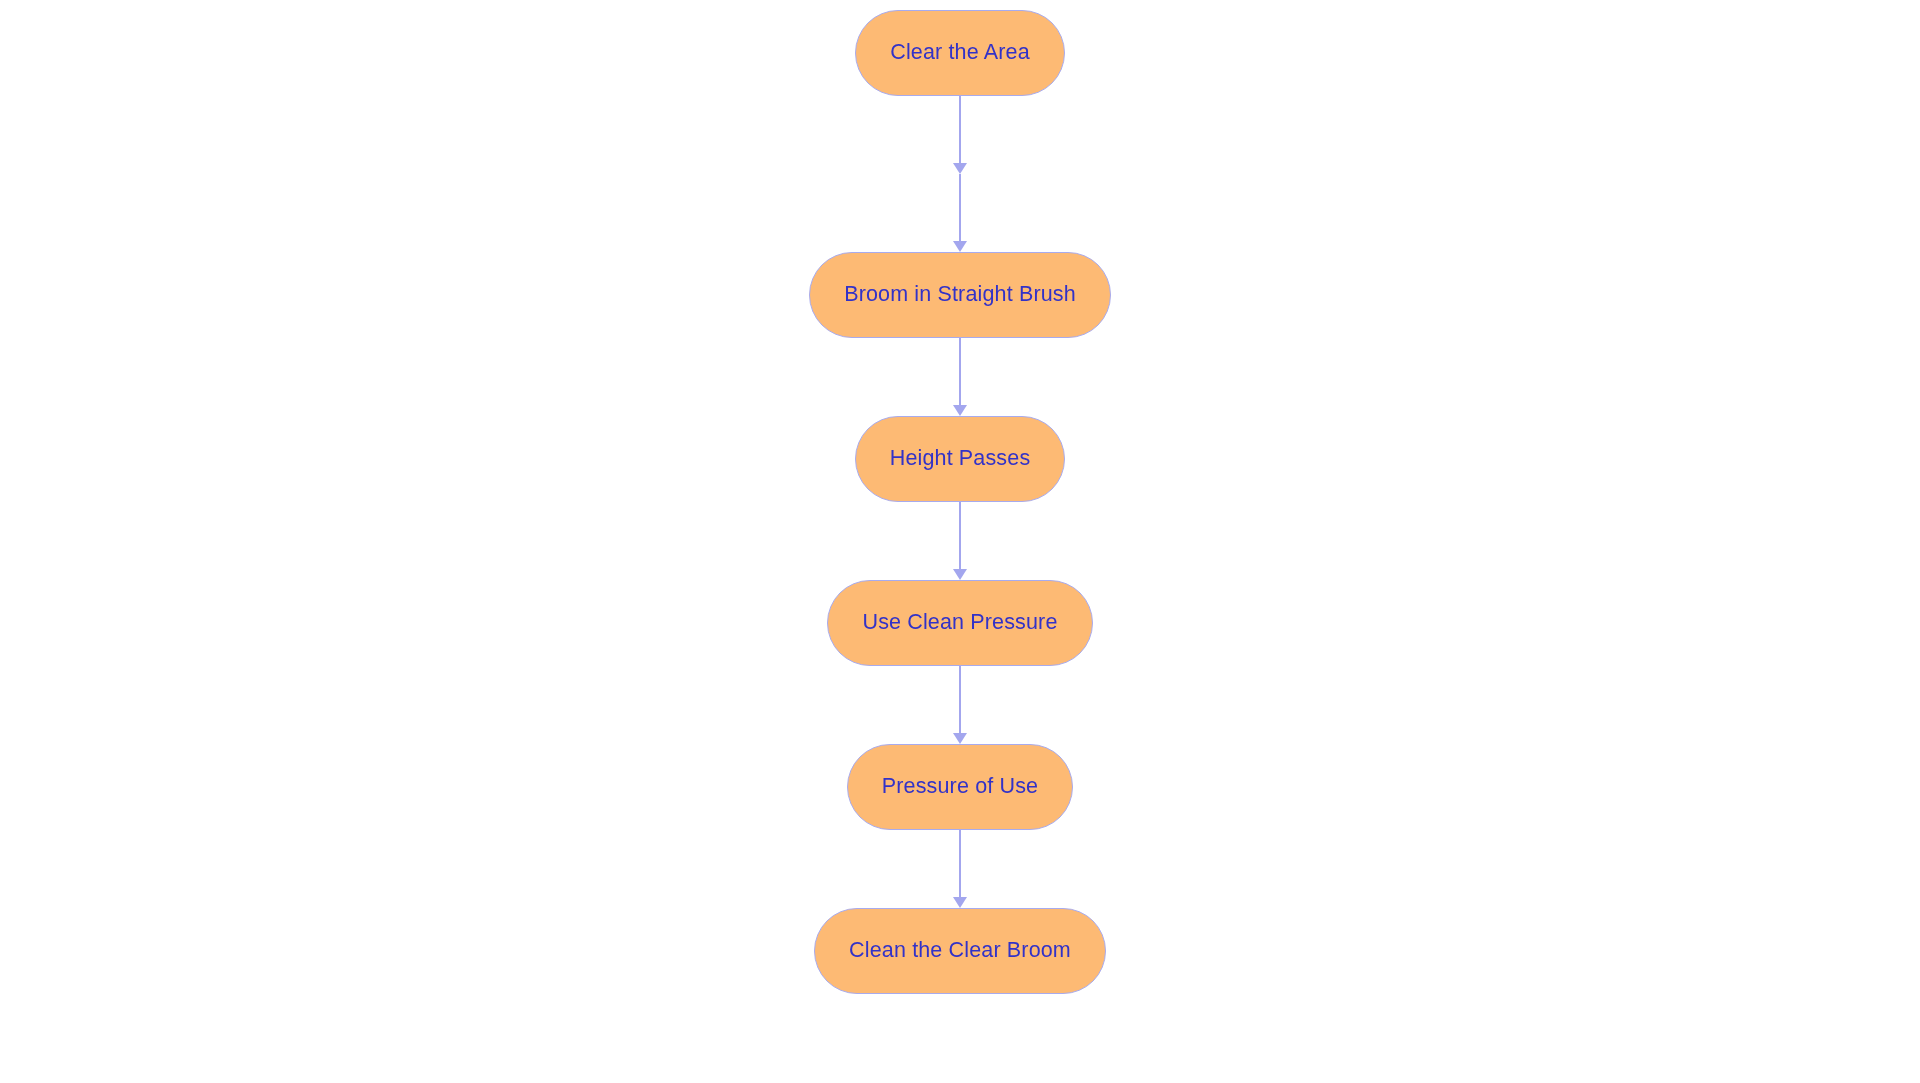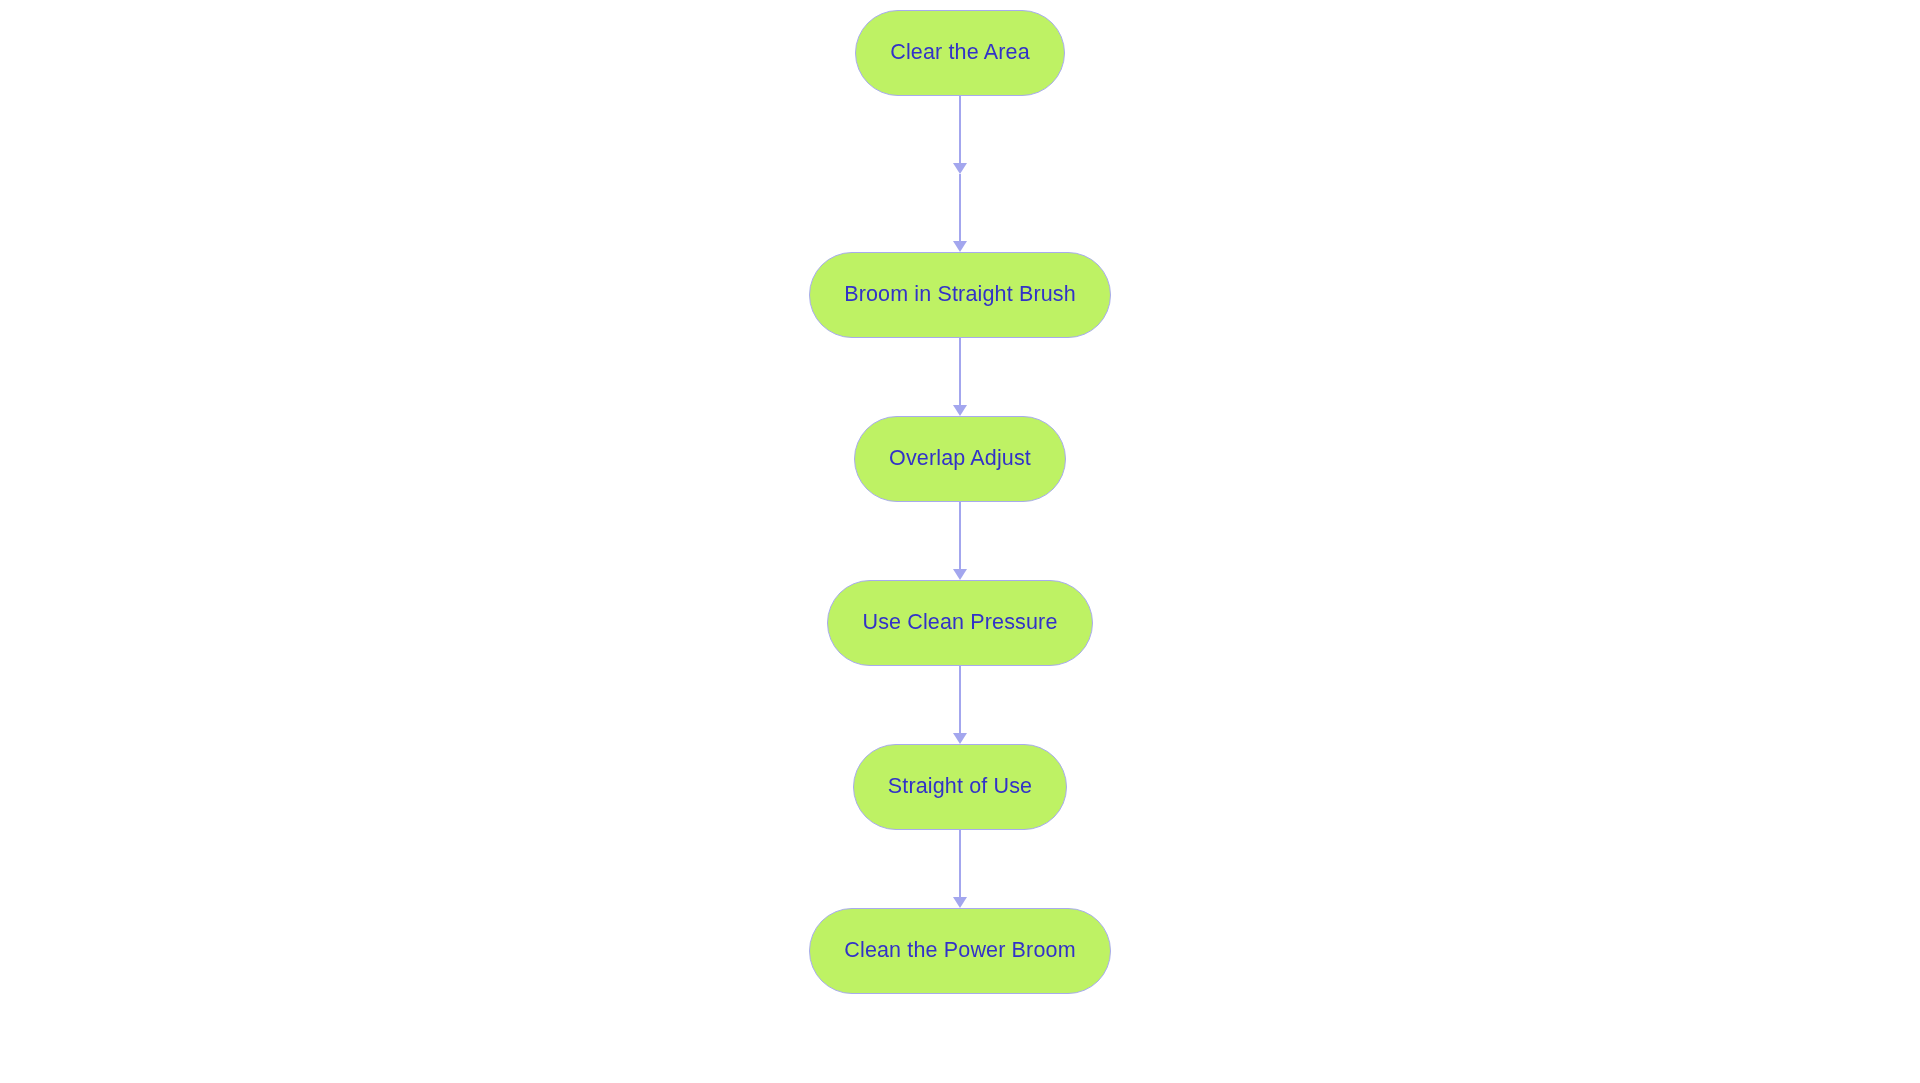--- a/index.html
+++ b/index.html
@@ -31,21 +31,21 @@
     display: flex;
     flex-direction: column;
     align-items: center;
   }
 
   
   .flow-node {
     box-sizing: border-box;
     height: 86px;
     border-radius: 43px;
-    background: #bef264;
+    background: #fdba74;
     border: 1.3px solid #a8abee;
     display: flex;
     align-items: center;
     justify-content: center;
     flex: 0 0 auto;
     position: relative;
     z-index: 2;
   }
 
   .flow-node-label {
@@ -114,44 +114,44 @@
     <div class="flow-node">
       <span class="flow-node-label">Broom in Straight Brush</span>
     </div>
 
     <div class="flow-connector">
       <div class="conn-line"></div>
       <div class="conn-arrowhead"></div>
     </div>
 
     <div class="flow-node">
-      <span class="flow-node-label">Overlap Adjust</span>
+      <span class="flow-node-label">Height Passes</span>
     </div>
 
     <div class="flow-connector">
       <div class="conn-line"></div>
       <div class="conn-arrowhead"></div>
     </div>
 
     <div class="flow-node">
       <span class="flow-node-label">Use Clean Pressure</span>
     </div>
 
     <div class="flow-connector">
       <div class="conn-line"></div>
       <div class="conn-arrowhead"></div>
     </div>
 
     <div class="flow-node">
-      <span class="flow-node-label">Straight of Use</span>
+      <span class="flow-node-label">Pressure of Use</span>
     </div>
 
     <div class="flow-connector">
       <div class="conn-line"></div>
       <div class="conn-arrowhead"></div>
     </div>
 
     <div class="flow-node">
-      <span class="flow-node-label">Clean the Power Broom</span>
+      <span class="flow-node-label">Clean the Clear Broom</span>
     </div>
 
   </div>
 </div>
 
 </body></html>

